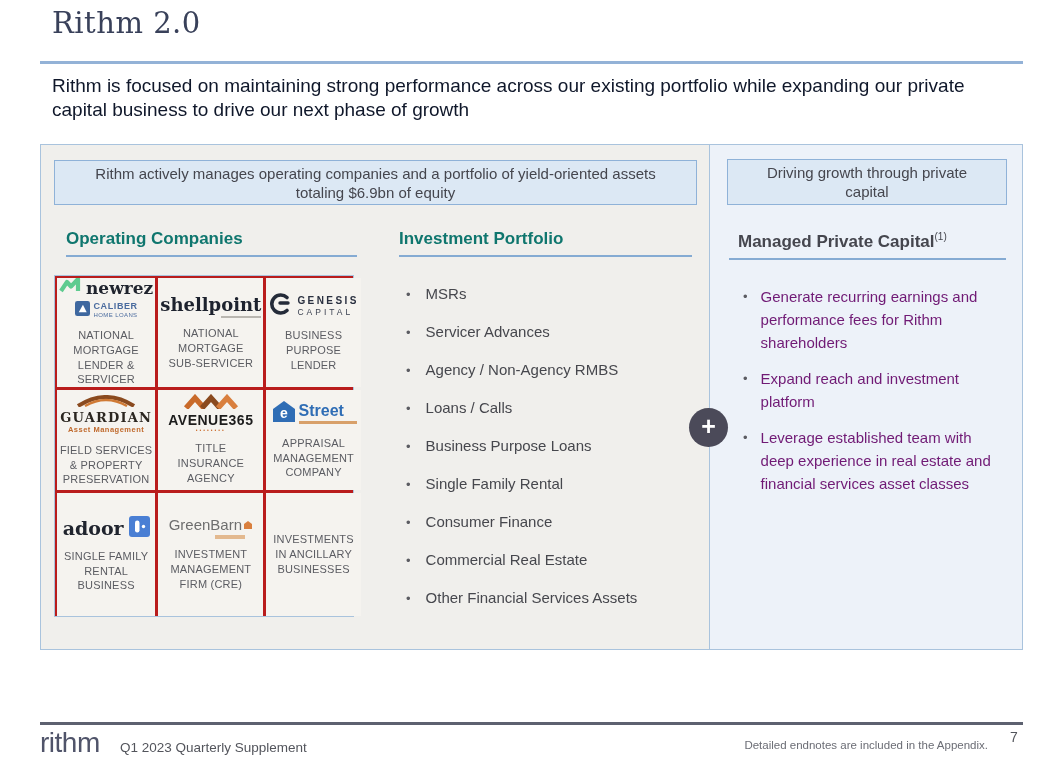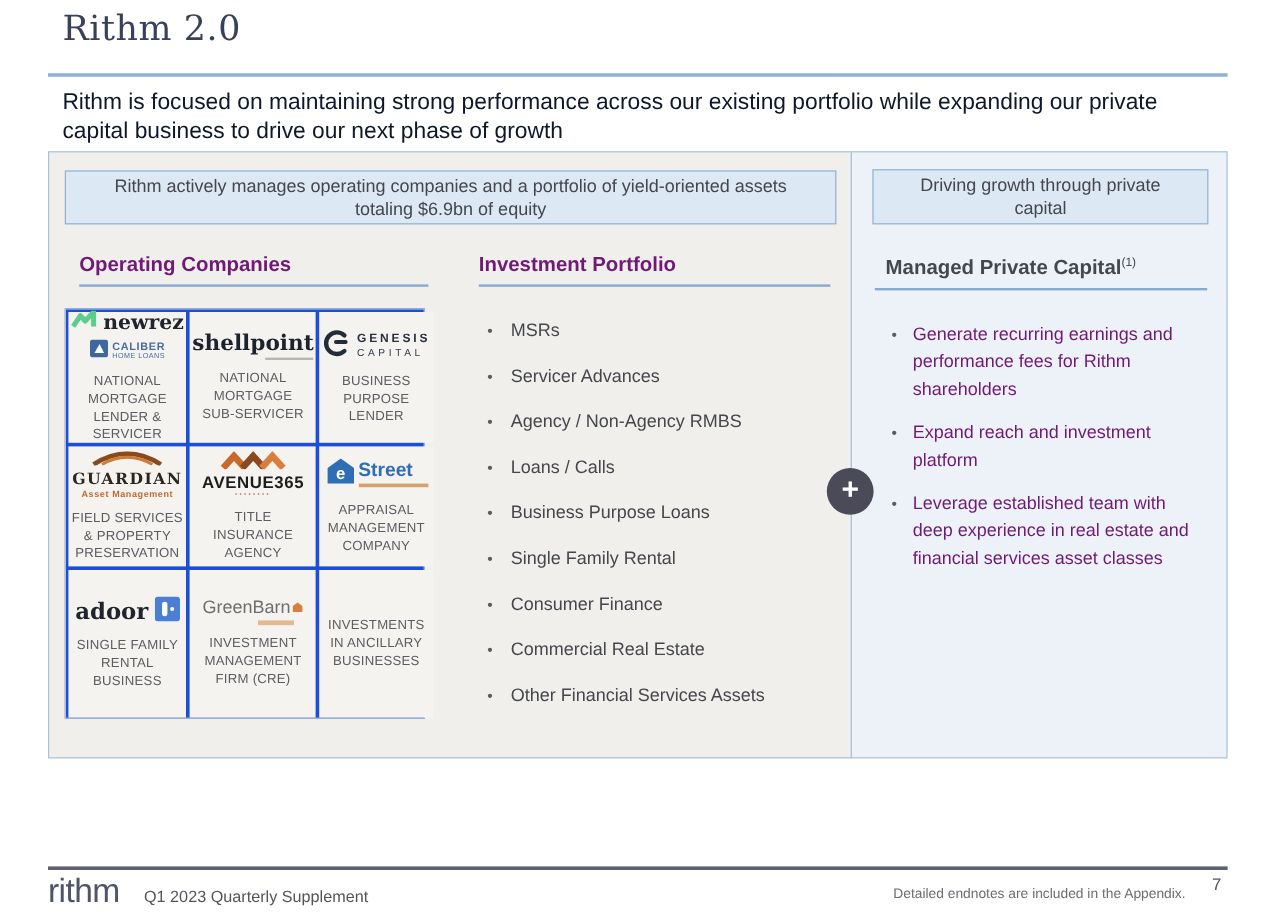--- a/index.html
+++ b/index.html
@@ -6,36 +6,36 @@
   html,body { background:#fff; }
   body { font-family:"Liberation Sans", sans-serif; }
   .slide { position:relative; width:1056px; height:766px; background:#ffffff; overflow:hidden; }
 
   
   .title { position:absolute; left:52px; top:6px; font-family:"DejaVu Serif", serif; font-size:29px; font-weight:normal; color:#39415a; letter-spacing:0.5px; }
   .title-rule { position:absolute; left:40px; top:61px; width:983px; height:3px; background:#93b2d7; }
   .subtitle { position:absolute; left:52px; top:74px; width:966px; font-size:19px; line-height:24px; color:#0f172a; }
 
   
-  .panels { position:absolute; left:40px; top:126px; width:983px; height:408px; }
+  .panels { position:absolute; left:40px; top:144px; width:983px; height:408px; }
   .panel-left { position:absolute; left:0; top:0; width:670px; height:506px; background:#f0efec; border:1px solid #a9c3dd; }
   .panel-right { position:absolute; left:669px; top:0; width:314px; height:506px; background:#edf2f9; border:1px solid #a9c3dd; }
 
   .banner { background:#dce8f4; border:1px solid #8fb2d8; color:#45464e; font-size:15px; line-height:19px; text-align:center; display:flex; align-items:center; justify-content:center; }
   .banner-left { position:absolute; left:13px; top:15px; width:643px; height:45px; padding:0 32px; }
   .banner-right { position:absolute; left:17px; top:14px; width:280px; height:46px; padding:0 26px; }
 
-  .sec-head { position:absolute; font-size:17px; font-weight:bold; color:#701a75; white-space:nowrap; }
+  .sec-head { position:absolute; font-size:17px; font-weight:bold; color:#0f766e; white-space:nowrap; }
   .oc-head { left:25px; top:84px; }
   .oc-rule { position:absolute; left:25px; top:110px; width:291px; height:2px; background:#85abd3; }
   .ip-head { left:358px; top:84px; }
   .ip-rule { position:absolute; left:358px; top:110px; width:293px; height:2px; background:#85abd3; }
 
   
-  .grid { position:absolute; left:13px; top:130px; width:300px; height:342px; border:1px solid #a9c3dd; background:#1d4ed8; display:grid; grid-template-columns:1fr 1fr 1fr; grid-template-rows:109px 100px 123px; gap:3px; padding:2px; }
+  .grid { position:absolute; left:13px; top:130px; width:300px; height:342px; border:1px solid #a9c3dd; background:#b91c1c; display:grid; grid-template-columns:1fr 1fr 1fr; grid-template-rows:109px 100px 123px; gap:3px; padding:2px; }
   .cell { background:#f5f3ef; display:flex; flex-direction:column; align-items:center; justify-content:center; gap:8px; padding:4px 2px; }
   .cap { font-size:11px; line-height:1.35; letter-spacing:0.2px; color:#5b5c62; text-align:center; max-width:93px; }
 
   .logo-stack { display:flex; flex-direction:column; align-items:center; gap:3px; }
   .lrow { display:flex; align-items:center; gap:5px; }
   .newrez-text { font-family:"DejaVu Serif", serif; font-weight:bold; font-size:17px; color:#20242e; }
   .caliber-col { display:flex; flex-direction:column; align-items:flex-start; line-height:1.1; }
   .caliber-text { font-size:9px; font-weight:bold; color:#4a6b9e; letter-spacing:0.6px; }
   .caliber-sub { font-size:6px; color:#4a6b9e; letter-spacing:0.4px; }
   .shellpoint-text { font-family:"DejaVu Serif", serif; font-weight:bold; font-size:18px; color:#1d222e; }

